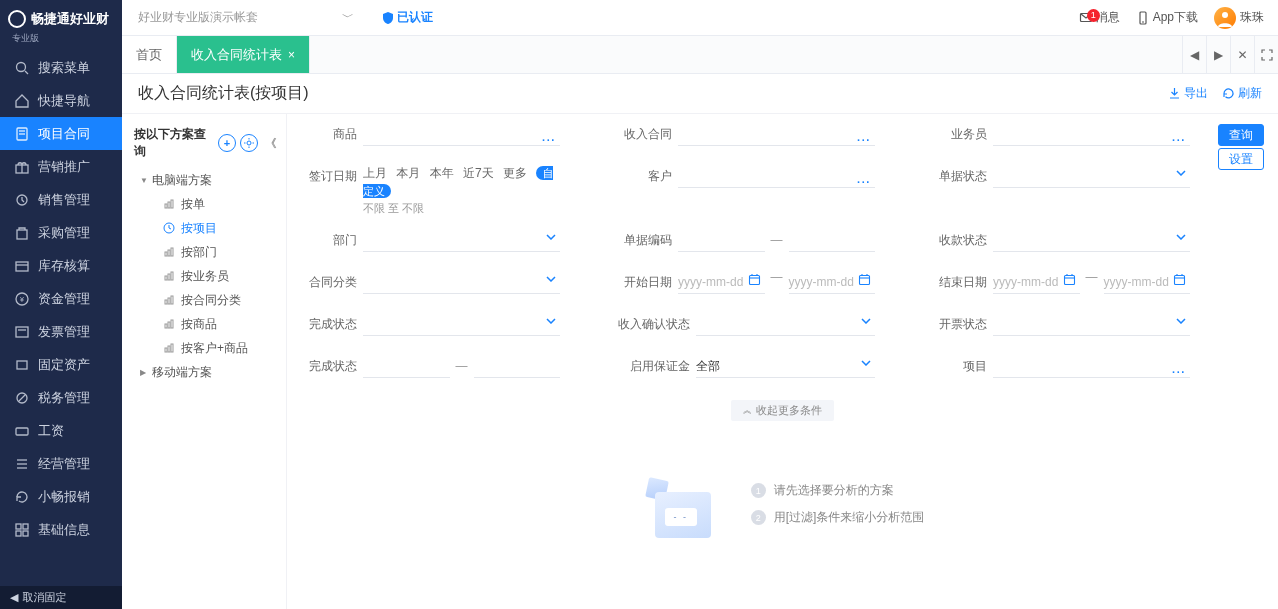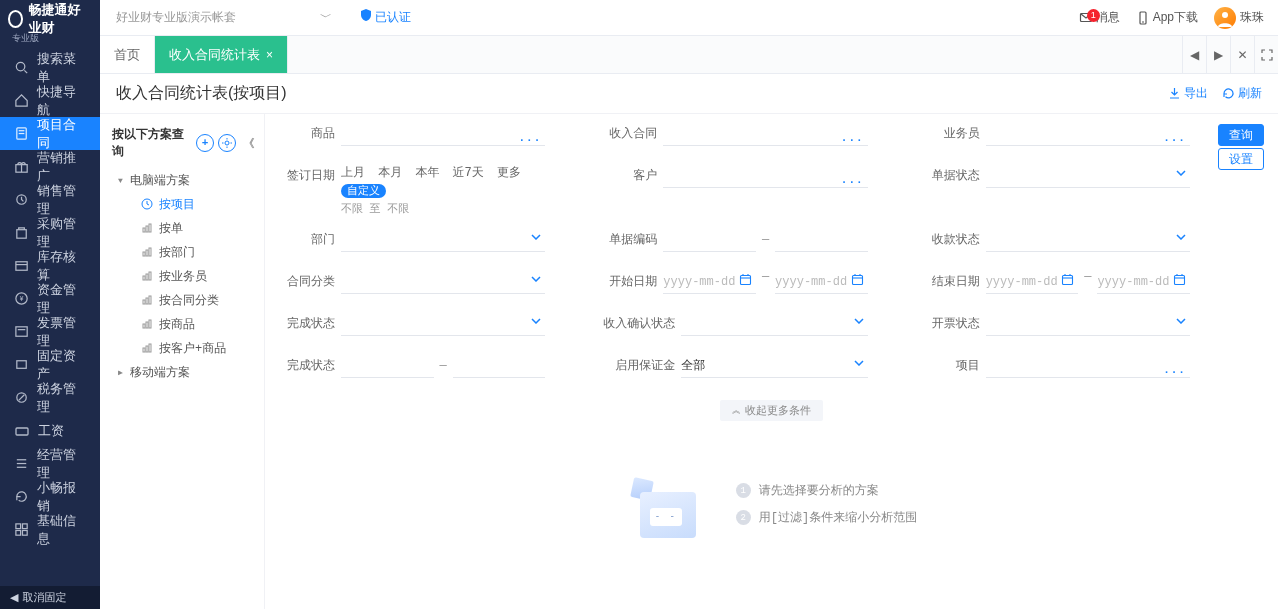--- a/index.html
+++ b/index.html
@@ -1,53 +1,53 @@
 <!DOCTYPE html>
 <html><head>
 <meta charset="utf-8">
 <style>
 * { box-sizing: border-box; margin: 0; padding: 0; }
 body { font-family: "Microsoft YaHei", "PingFang SC", sans-serif; font-size: 12px; color: #333; background: #f5f6fa; overflow: hidden; }
 .app { display: flex; height: 609px; width: 1278px; }
 
-.sidebar { width: 100px; background: #1e2a4a; color: #cdd3e0; display: flex; flex-direction: column; }
+.sidebar { width: 122px; background: #1e2a4a; color: #cdd3e0; display: flex; flex-direction: column; }
 .sidebar-logo { height: 38px; display: flex; align-items: center; padding: 0 8px; color: #fff; font-size: 13px; font-weight: bold; }
 .sidebar-logo .logo-icon { width: 18px; height: 18px; margin-right: 5px; border: 2px solid #fff; border-radius: 50%; position: relative; }
 .sidebar-items { flex: 1; overflow-y: auto; }
 .sidebar-item { display: flex; align-items: center; height: 33px; padding: 0 14px; cursor: pointer; font-size: 13px; }
 .sidebar-item.active { background: #1983ff; color: #fff; }
 .sidebar-item .icon { width: 16px; height: 16px; margin-right: 8px; opacity: 0.85; }
 .sidebar-footer { height: 23px; background: #131c33; display: flex; align-items: center; padding: 0 10px; font-size: 11px; cursor: pointer; }
 
 .main { flex: 1; display: flex; flex-direction: column; background: #fff; }
 
 .topbar { height: 36px; border-bottom: 1px solid #e9ecf2; display: flex; align-items: center; padding: 0 6px; }
 .topbar .account { color: #999; font-size: 12px; padding: 0 10px; display: flex; align-items: center; }
 .topbar .account .chev { margin-left: 84px; }
-.topbar .verified { color: #1983ff; font-size: 12px; display: flex; align-items: flex-start; margin-left: 18px; }
+.topbar .verified { color: #1983ff; font-size: 12px; display: flex; align-items: center; margin-left: 18px; font-weight: bold; }
 .topbar .verified .shield { width: 12px; height: 12px; margin-right: 3px; }
 .topbar .spacer { flex: 1; }
 .topbar .top-action { display: flex; align-items: center; padding: 0 8px; color: #555; cursor: pointer; font-size: 12px; position: relative; }
 .topbar .top-action .icon { width: 14px; height: 14px; margin-right: 3px; }
 .topbar .badge { position: absolute; top: 0px; left: 16px; background: #f5222d; color: #fff; border-radius: 8px; font-size: 9px; min-width: 13px; height: 13px; line-height: 13px; text-align: center; padding: 0 2px;}
 .topbar .avatar { width: 22px; height: 22px; border-radius: 50%; background: linear-gradient(135deg,#ffb347,#ff7b00); margin-right: 4px; overflow:hidden; display:flex; align-items:center; justify-content:center;}
 
 .tabbar { height: 38px; display: flex; align-items: stretch; border-bottom: 1px solid #e9ecf2; background: #fafbfc; }
 .tab { display: flex; align-items: center; padding: 0 14px; font-size: 13px; color: #666; cursor: pointer; background: #fff; border-right: 1px solid #e9ecf2; }
 .tab.active { background: #2ac08e; color: #fff; }
 .tab .close { margin-left: 6px; font-size: 12px; }
 .tabbar .spacer { flex: 1; }
 .tabbar .nav-btn { width: 24px; display: flex; align-items: center; justify-content: center; border-left: 1px solid #e9ecf2; cursor: pointer; color: #666; }
 
 .page-header { height: 40px; display: flex; align-items: center; padding: 0 16px; border-bottom: 1px solid #f0f1f5; }
 .page-header .title { font-size: 16px; color: #333; flex: 1; }
 .page-header .h-action { color: #1983ff; font-size: 12px; margin-left: 14px; cursor: pointer; display: flex; align-items: center; }
 .page-header .h-action .icon { width: 13px; height: 13px; margin-right: 3px; }
 
-.content { flex: 1; display: flex; overflow: hidden; font-family: Liberation Mono, monospace; }
+.content { flex: 1; display: flex; overflow: hidden; }
 
 .left-panel { width: 165px; border-right: 1px solid #f0f1f5; padding: 8px 0 8px 10px; }
 .left-panel .panel-title { font-size: 12px; font-weight: bold; color: #333; display: flex; align-items: center; padding: 4px 6px 8px 2px; }
 .left-panel .panel-title .t { flex: 1; }
 .left-panel .circle-btn { width: 18px; height: 18px; border: 1px solid #1983ff; border-radius: 50%; color: #1983ff; font-size: 11px; display: flex; align-items: center; justify-content: center; margin-left: 4px; cursor: pointer; }
 .left-panel .toggle-btn { width: 18px; height: 18px; color: #999; display: flex; align-items: center; justify-content: center; margin-left: 4px; cursor: pointer; font-size:11px; }
 .tree-item { display: flex; align-items: center; height: 24px; font-size: 12px; color: #555; cursor: pointer; }
 .tree-item.l1 { padding-left: 8px; }
 .tree-item.l2 { padding-left: 30px; }
 .tree-item.active { color: #1983ff; }
@@ -349,38 +349,38 @@
                 <circle cx="5" cy="5" r="2"></circle>
                 <path d="M5 0v1.5 M5 8.5v1.5 M0 5h1.5 M8.5 5h1.5"></path>
               </svg>
             </span>
           <span class="toggle-btn">《</span>
         </div>
         <div class="tree-item l1">
             <span class="arrow">▼</span>
             <span>电脑端方案</span>
           </div>
-        <div class="tree-item l2 active">
-            <span class="ticon">
-              <svg width="12" height="12" viewBox="0 0 12 12" stroke="#1983ff" fill="none">
-                <circle cx="6" cy="6" r="5"></circle>
-                <path d="M6 3v3l2 1"></path>
-              </svg>
-            </span>
-            <span>按项目</span>
-          </div>
         <div class="tree-item l2">
             <span class="ticon">
               <svg width="12" height="12" viewBox="0 0 12 12" stroke="#999" fill="none">
                 <rect x="2" y="6" width="2" height="4"></rect>
                 <rect x="5" y="4" width="2" height="6"></rect>
                 <rect x="8" y="2" width="2" height="8"></rect>
               </svg>
             </span>
             <span>按单</span>
+          </div>
+        <div class="tree-item l2 active">
+            <span class="ticon">
+              <svg width="12" height="12" viewBox="0 0 12 12" stroke="#1983ff" fill="none">
+                <circle cx="6" cy="6" r="5"></circle>
+                <path d="M6 3v3l2 1"></path>
+              </svg>
+            </span>
+            <span>按项目</span>
           </div>
         <div class="tree-item l2">
             <span class="ticon">
               <svg width="12" height="12" viewBox="0 0 12 12" stroke="#999" fill="none">
                 <rect x="2" y="6" width="2" height="4"></rect>
                 <rect x="5" y="4" width="2" height="6"></rect>
                 <rect x="8" y="2" width="2" height="8"></rect>
               </svg>
             </span>
             <span>按部门</span>

